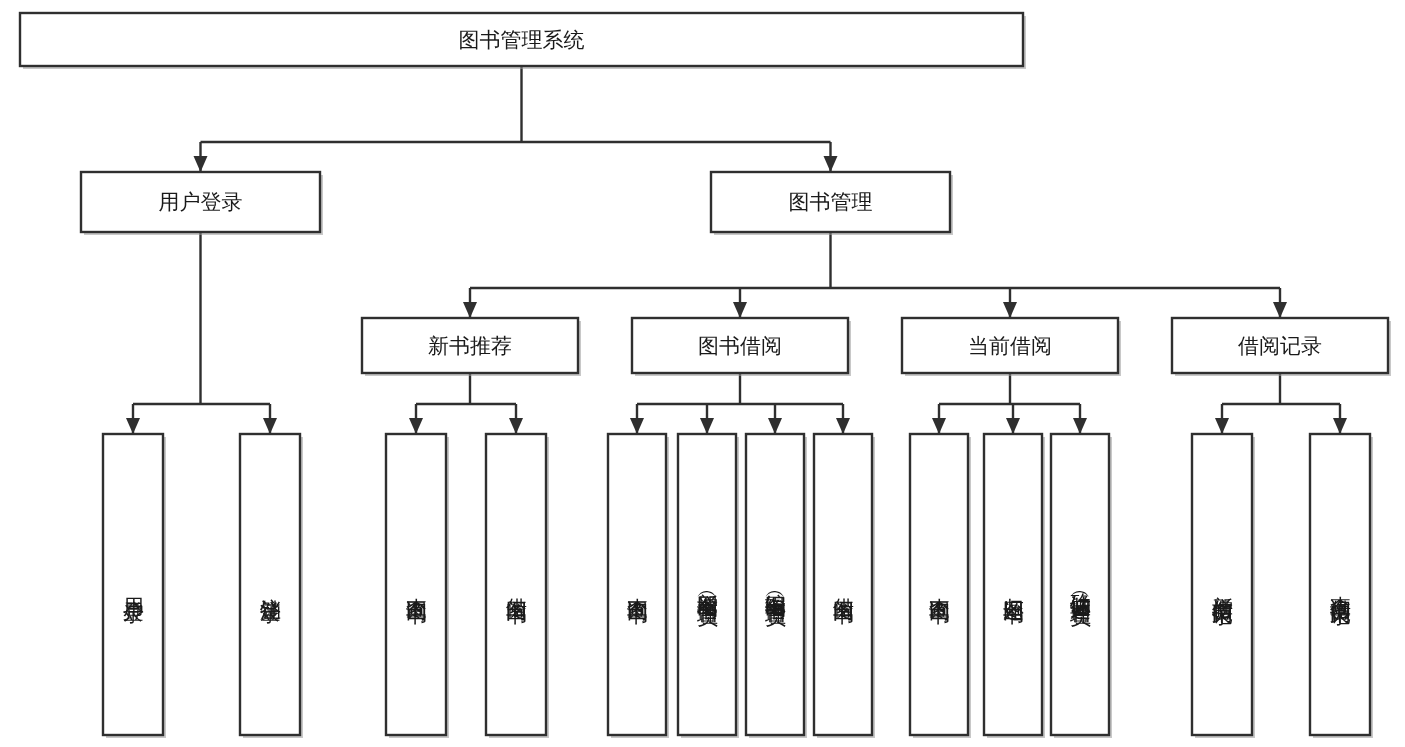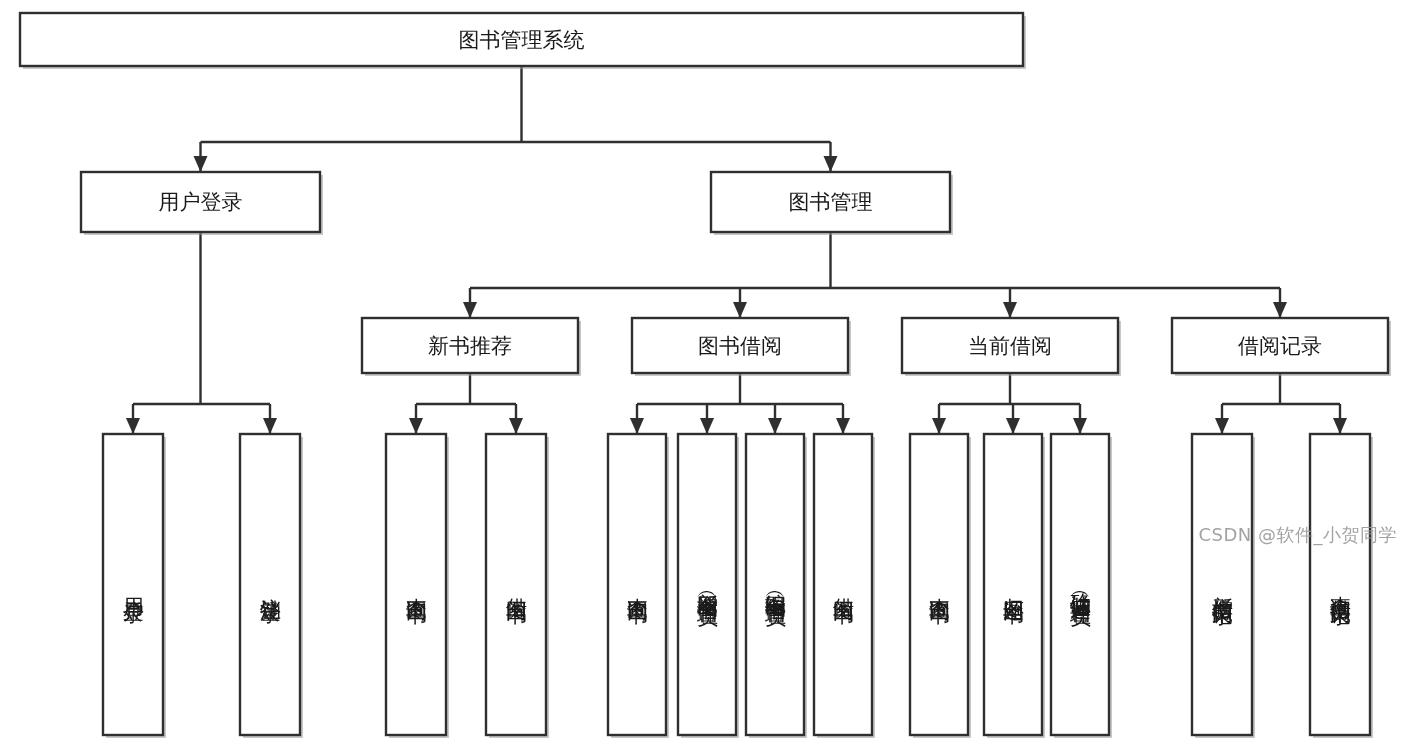--- a/index.html
+++ b/index.html
@@ -244,14 +244,13 @@
       <div class="vlabel" style="left: 678px; top: 434px; width: 58px; height: 301px;">新增图书（管理员）</div>
       <div class="vlabel" style="left: 746px; top: 434px; width: 58px; height: 301px;">编辑图书（管理员）</div>
       <div class="vlabel" style="left: 814px; top: 434px; width: 58px; height: 301px;">借阅图书</div>
       <div class="vlabel" style="left: 910px; top: 434px; width: 58px; height: 301px;">查询图书</div>
       <div class="vlabel" style="left: 984px; top: 434px; width: 58px; height: 301px;">归还图书</div>
       <div class="vlabel" style="left: 1051px; top: 434px; width: 58px; height: 301px;">确认归还（管理员）</div>
       <div class="vlabel" style="left: 1192px; top: 434px; width: 60px; height: 301px;">新增借阅记录</div>
       <div class="vlabel" style="left: 1310px; top: 434px; width: 60px; height: 301px;">查询借阅记录</div>
     </div>
 
-  <div class="watermark">CSDN @软件_小贺同学</div>
 </div>
 
 </body></html>

